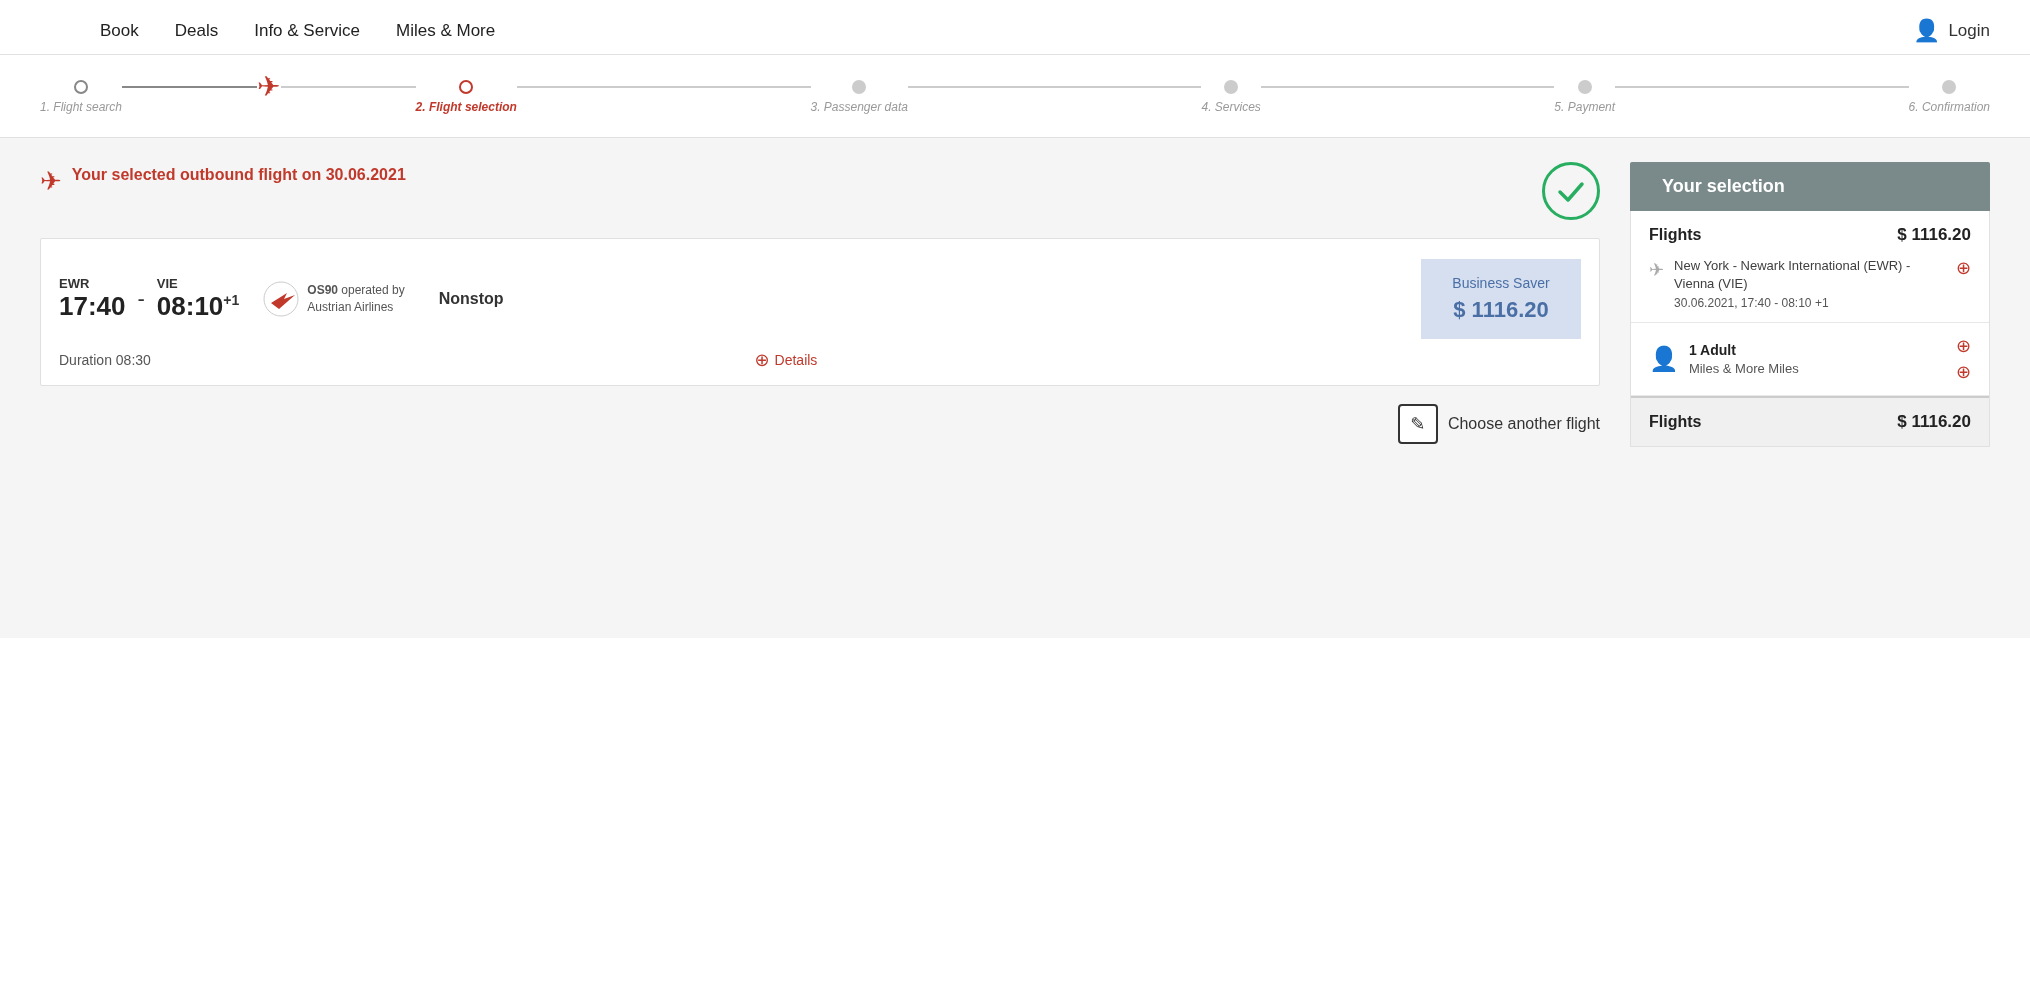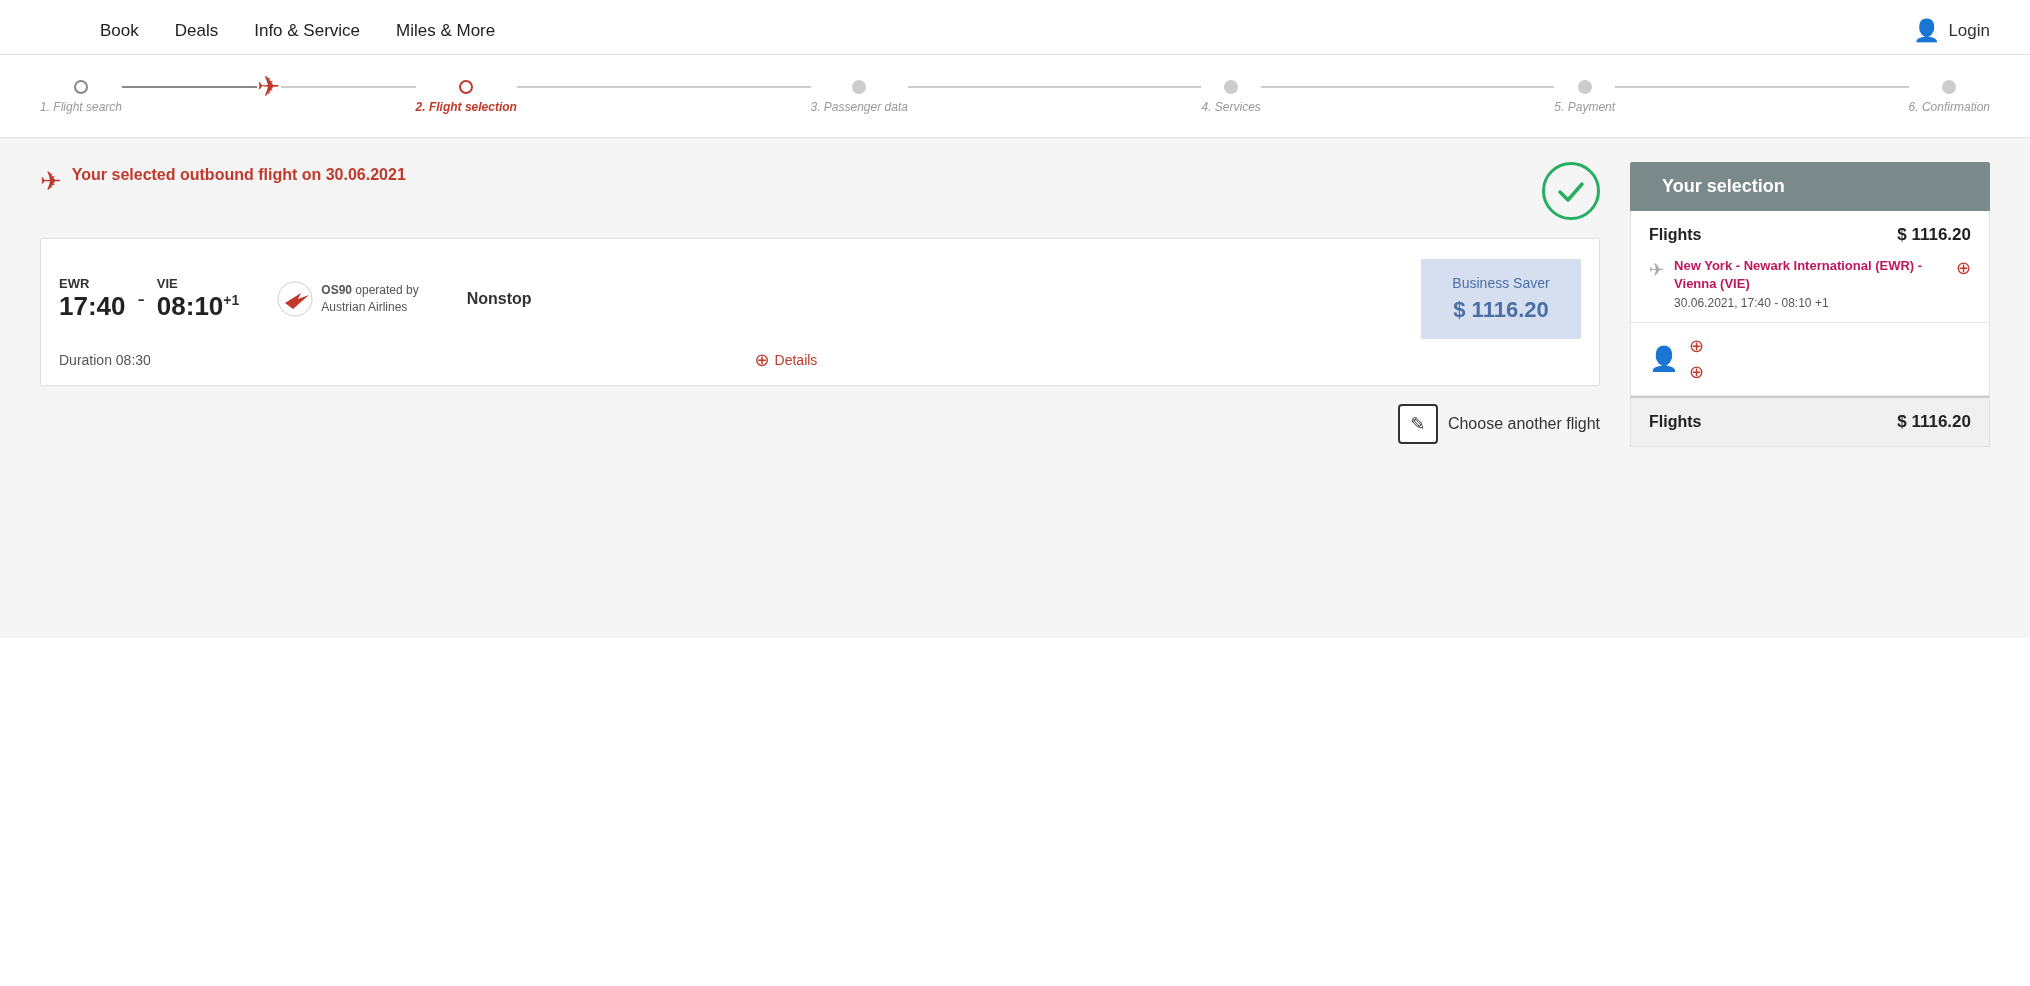--- a/index.html
+++ b/index.html
@@ -36,21 +36,21 @@
     
     .flight-header { display: flex; align-items: flex-start; justify-content: space-between; margin-bottom: 18px; }
     .flight-title-area { display: flex; align-items: flex-start; gap: 10px; }
     .flight-plane { color: #c0392b; font-size: 26px; margin-top: 4px; }
     .flight-title { font-size: 30px; font-weight: bold; color: #c0392b; }
     .flight-subtitle { color: #c0392b; font-size: 16px; font-weight: 600; margin-top: 4px; }
     .check-icon { color: #27ae60; font-size: 42px; border: 3px solid #27ae60; border-radius: 50%; width: 58px; height: 58px; display: flex; align-items: center; justify-content: center; }
 
     
     .flight-card { background: #fff; border: 1px solid #e0e0e0; border-radius: 2px; }
-    .flight-info-row { display: flex; align-items: center; padding: 20px 18px 0 18px; gap: 28px; }
+    .flight-info-row { display: flex; align-items: center; padding: 20px 18px 0 18px; gap: 14px; }
     .airport-times { display: flex; align-items: center; gap: 8px; }
     .airport-code { font-size: 13px; font-weight: bold; color: #333; }
     .flight-time { font-size: 26px; font-weight: bold; color: #222; }
     .time-plus { font-size: 14px; color: #333; vertical-align: super; }
     .dash { font-size: 22px; color: #333; margin: 0 4px; }
     .airline-logo { display: flex; align-items: center; gap: 8px; margin-left: 10px; }
     .airline-info { font-size: 12px; color: #555; line-height: 1.4; }
     .nonstop { font-size: 16px; font-weight: bold; color: #333; margin-left: 20px; }
     .fare-box { background: #d6dff0; margin-left: auto; padding: 16px 22px; text-align: center; min-width: 160px; align-self: stretch; display: flex; flex-direction: column; align-items: center; justify-content: flex-start; }
     .fare-name { color: #4a6fa5; font-size: 14px; margin-bottom: 6px; }
@@ -69,21 +69,21 @@
 
     
     .sidebar-header { background: #7a8a8a; color: #fff; font-size: 18px; font-weight: bold; padding: 14px 32px; border-radius: 2px 2px 0 0; }
     .sidebar-body { background: #fff; border: 1px solid #e0e0e0; border-top: none; }
     .sidebar-flights-row { display: flex; justify-content: space-between; align-items: center; padding: 14px 18px 6px 18px; }
     .sidebar-flights-label { font-size: 16px; font-weight: bold; color: #222; }
     .sidebar-flights-price { font-size: 17px; font-weight: bold; color: #222; }
     .sidebar-flight-detail { padding: 6px 18px 12px 18px; display: flex; align-items: flex-start; gap: 10px; border-bottom: 1px solid #e8e8e8; }
     .sidebar-plane { color: #aaa; font-size: 18px; margin-top: 2px; }
     .sidebar-route { flex: 1; }
-    .sidebar-route-title { font-size: 13px; font-weight: bold; color: #be185d; line-height: 1.4; }
+    .sidebar-route-title { font-size: 13px; font-weight: normal; color: #404040; line-height: 1.4; }
     .sidebar-route-date { font-size: 12px; color: #555; margin-top: 3px; }
     .sidebar-plus { color: #c0392b; font-size: 18px; cursor: pointer; }
     .sidebar-passenger { display: flex; align-items: center; gap: 10px; padding: 12px 18px; border-bottom: 1px solid #e8e8e8; }
     .sidebar-person-icon { color: #aaa; font-size: 24px; }
     .sidebar-passenger-info { flex: 1; }
     .sidebar-passenger-label { font-size: 14px; font-weight: bold; color: #222; }
     .sidebar-miles { font-size: 13px; color: #555; margin-top: 3px; }
     .sidebar-passenger-icons { display: flex; flex-direction: column; gap: 4px; }
     .sidebar-bottom-row { display: flex; justify-content: space-between; align-items: center; padding: 14px 18px; }
     .sidebar-bottom-label { font-size: 16px; font-weight: bold; color: #222; }
@@ -240,20 +240,24 @@
         <span class="sidebar-plane">✈</span>
         <div class="sidebar-route">
           <div class="sidebar-route-title">New York - Newark International (EWR) - Vienna (VIE)</div>
           <div class="sidebar-route-date">30.06.2021, 17:40 - 08:10 +1</div>
         </div>
         <span class="sidebar-plus">⊕</span>
       </div>
 
       <div class="sidebar-passenger">
         <span class="sidebar-person-icon">👤</span>
+        <div class="sidebar-passenger-info">
+          <div class="sidebar-passenger-label">1 Adult</div>
+          <div class="sidebar-miles">Miles &amp; More Miles</div>
+        </div>
         <div class="sidebar-passenger-icons">
           <span class="sidebar-plus">⊕</span>
           <span class="sidebar-plus">⊕</span>
         </div>
       </div>
 
       <div class="sidebar-bottom-row" style="border-top: 2px solid #ccc; background:#f0f0f0;">
         <span class="sidebar-bottom-label">Flights</span>
         <span class="sidebar-bottom-price">$ 1116.20</span>
       </div>

